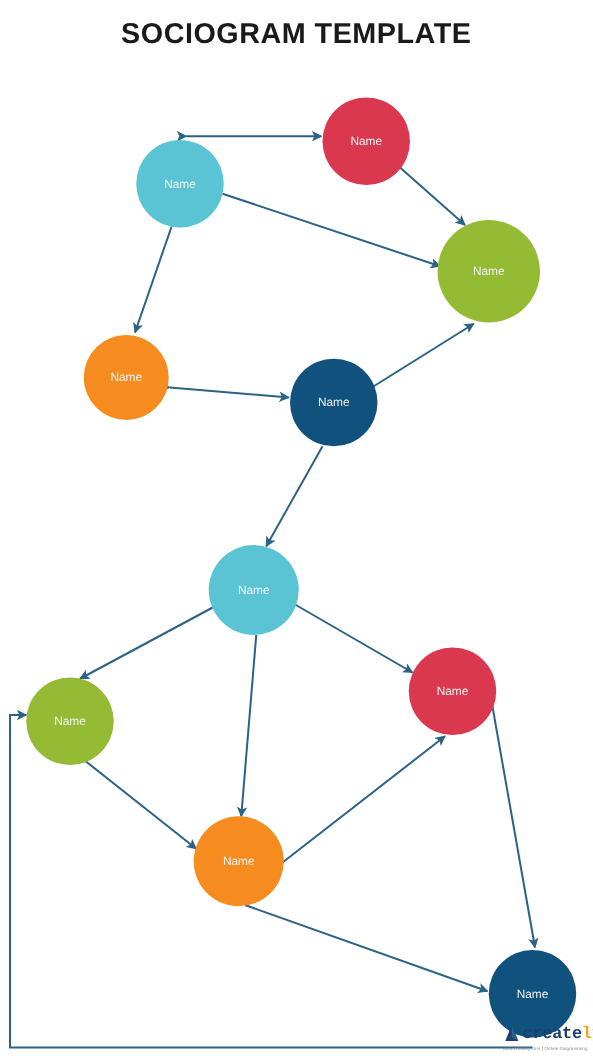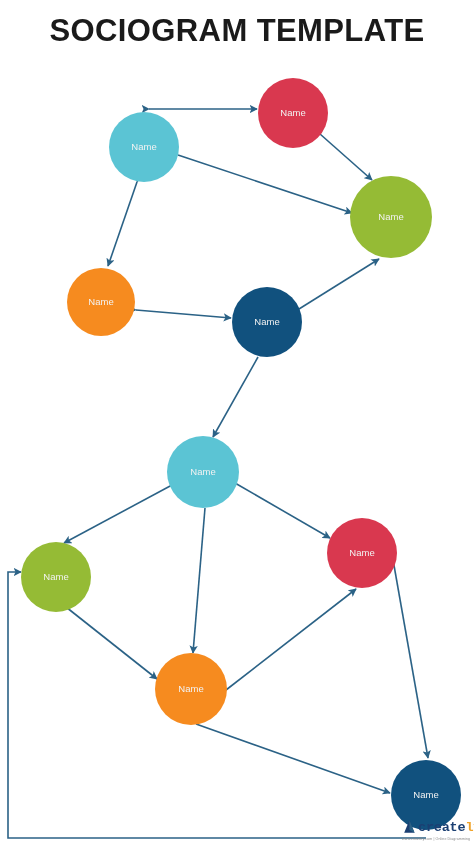--- a/index.html
+++ b/index.html
@@ -21,21 +21,21 @@
     height: 848px;
     background: #ffffff;
     overflow: hidden;
   }
   #page-title {
     position: absolute;
     left: 0;
     top: 13px;
     width: 474px;
     text-align: center;
-    font-size: 31px;
+    font-size: 23px;
     font-weight: bold;
     letter-spacing: 0.4px;
     color: #1a1a1a;
     font-family: "Liberation Sans", sans-serif;
     white-space: nowrap;
   }
   #diagram-canvas {
     position: absolute;
     left: 0;
     top: 0;

